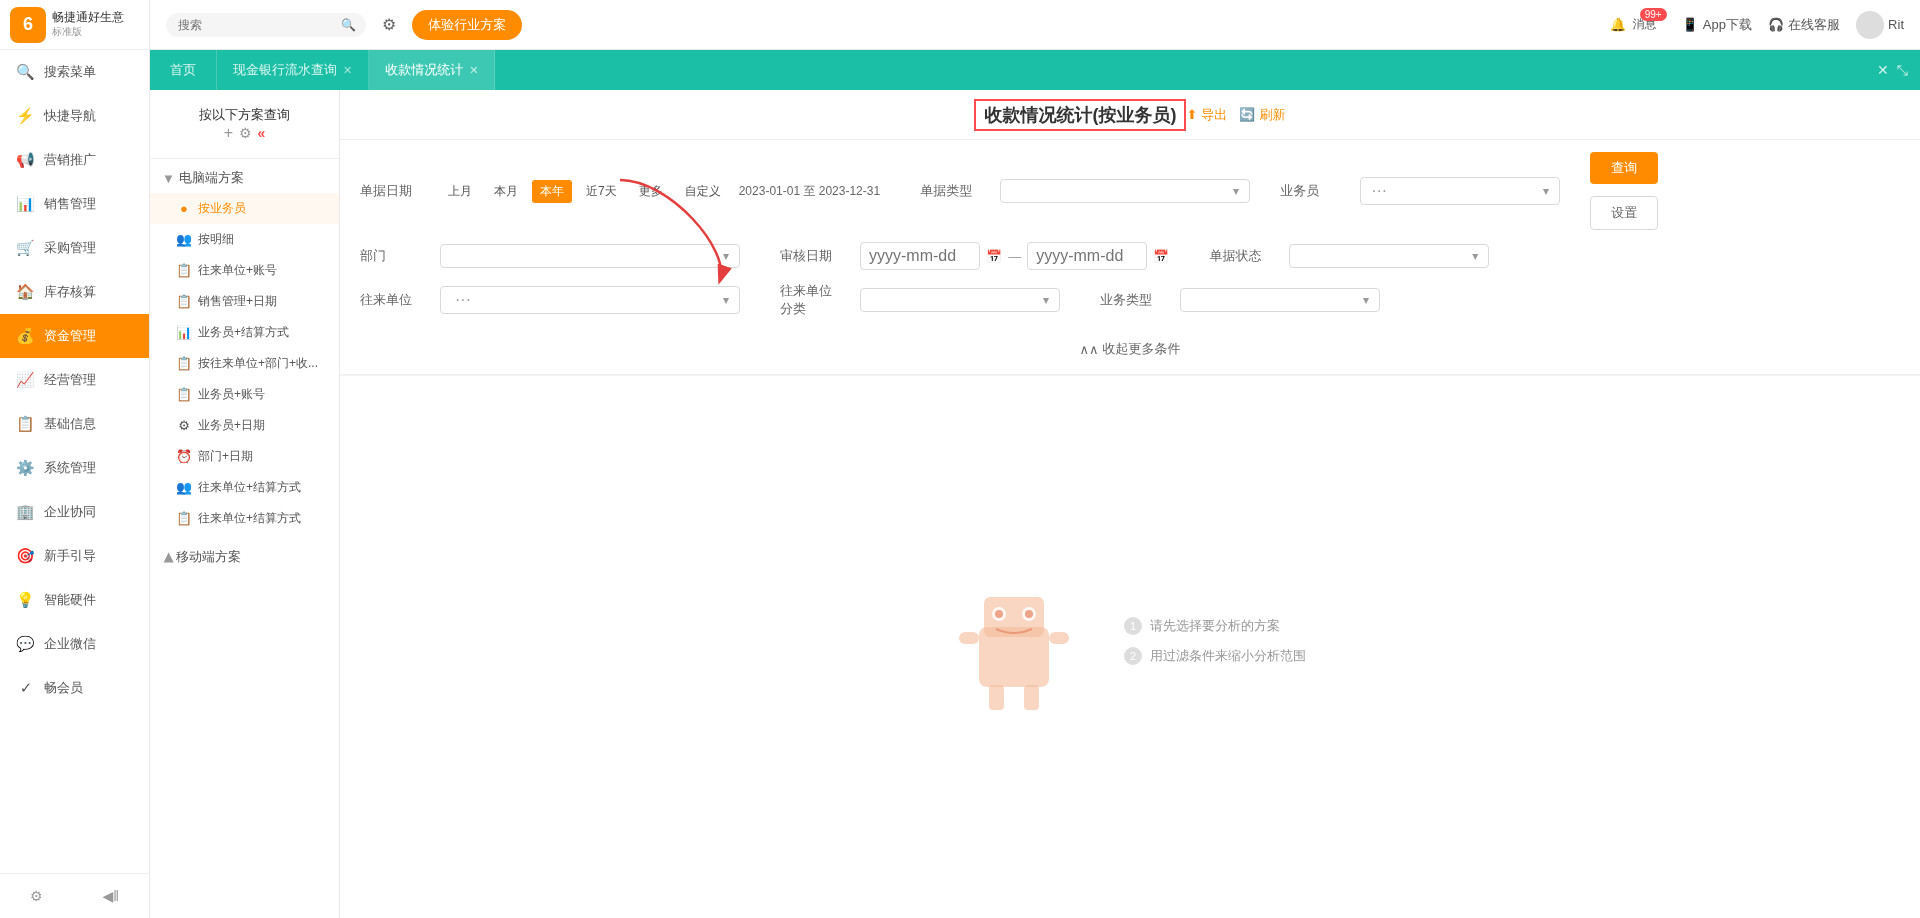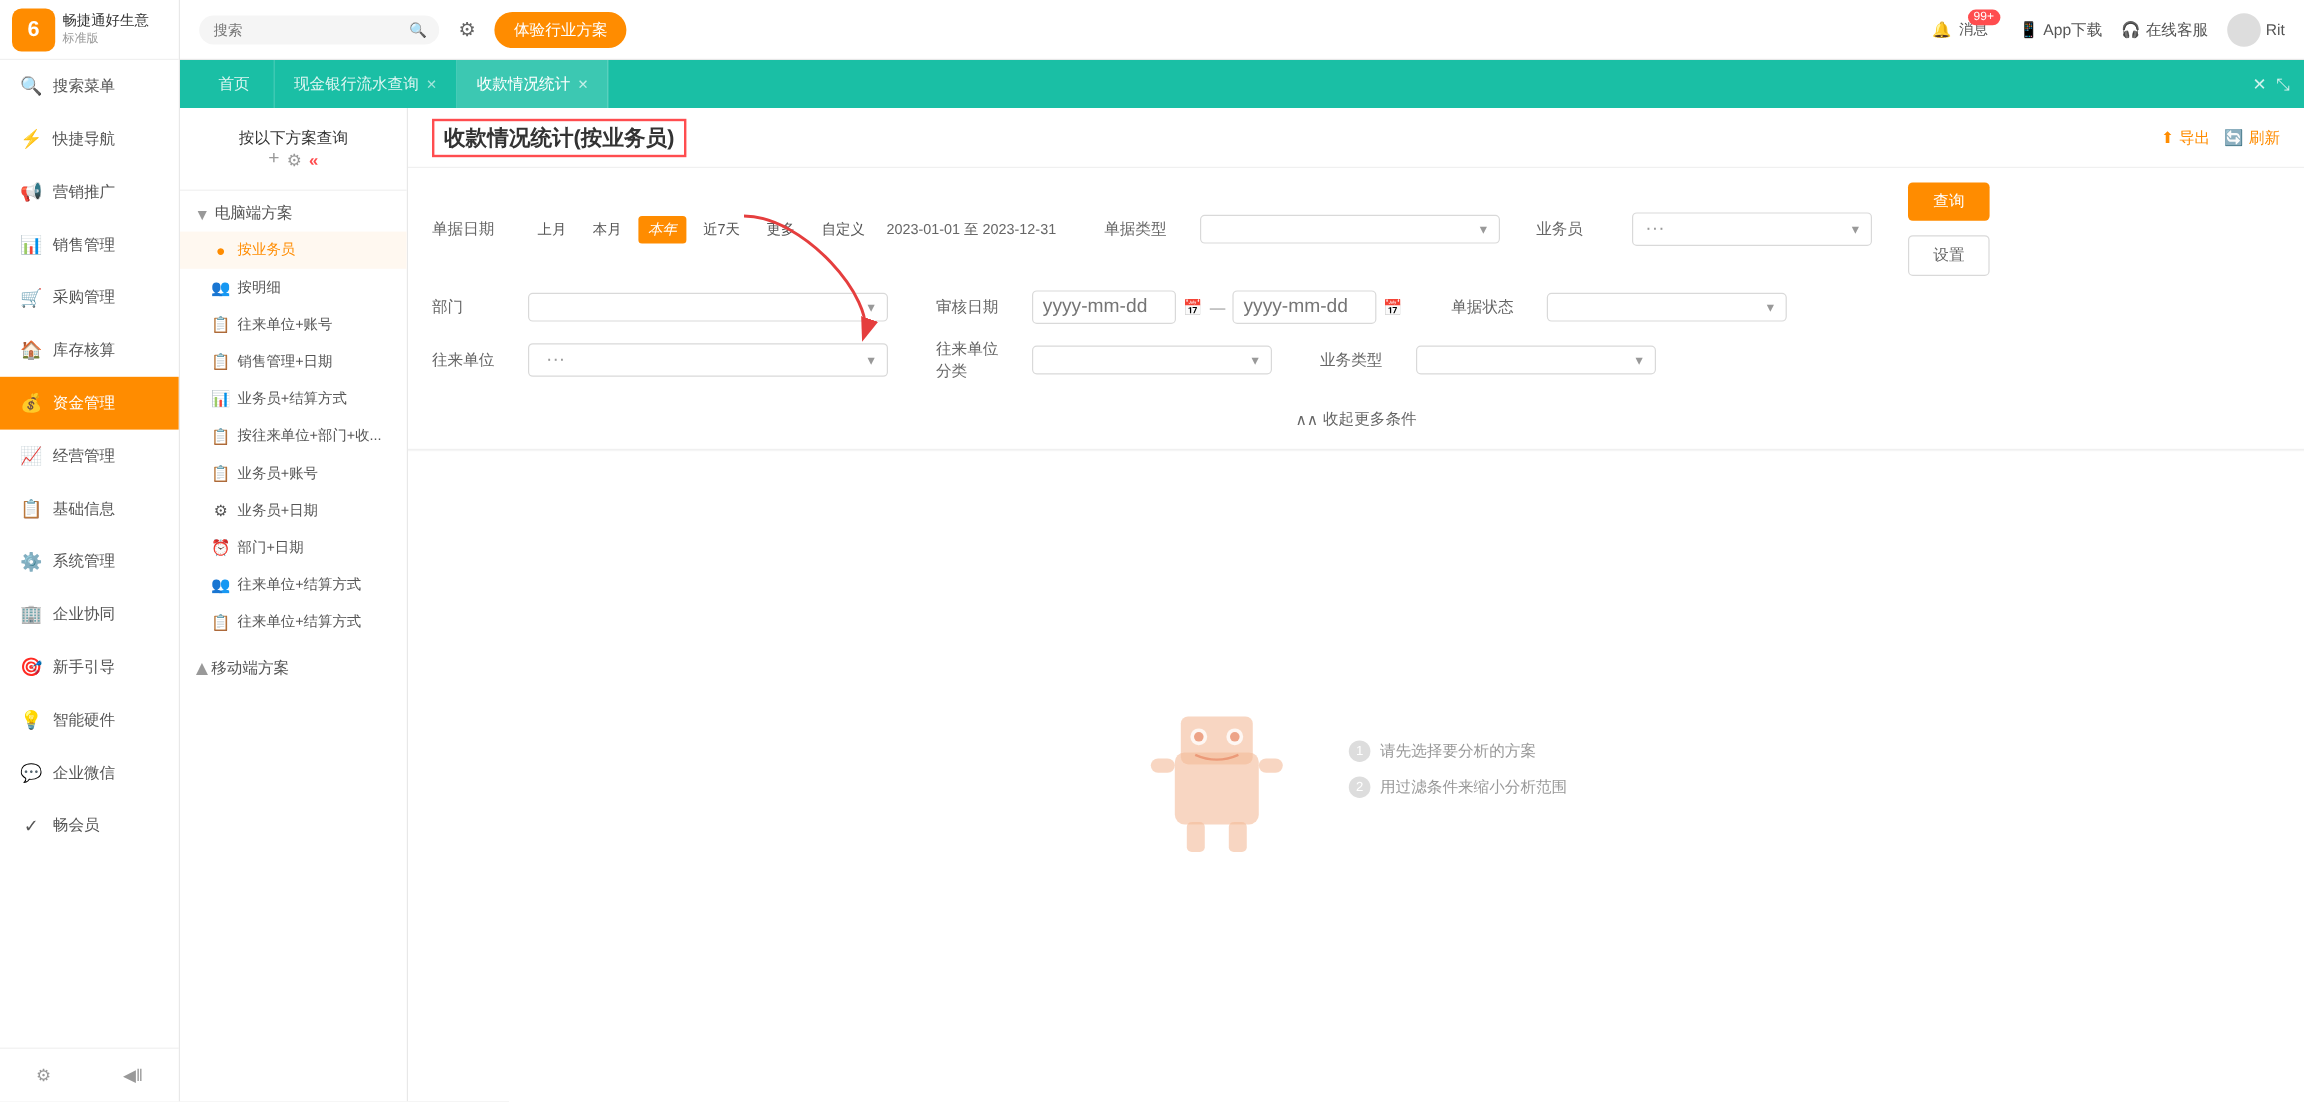--- a/index.html
+++ b/index.html
@@ -29,21 +29,21 @@
     .topbar-search-wrap .search-icon { position: absolute; right: 10px; top: 50%; transform: translateY(-50%); color: #999; font-size: 12px; }
     .topbar-settings { color: #666; cursor: pointer; font-size: 16px; margin-left: 8px; }
     .topbar-trial-btn { background: #ff8c00; color: white; border: none; border-radius: 15px; padding: 6px 16px; font-size: 13px; cursor: pointer; margin-left: 8px; }
     .topbar-right { display: flex; align-items: center; gap: 16px; color: #555; font-size: 13px; }
     .topbar-right .msg-icon { position: relative; cursor: pointer; }
     .badge { background: #ff4d4f; color: white; border-radius: 10px; font-size: 10px; padding: 1px 5px; position: absolute; top: -8px; right: -10px; }
     .topbar-right-item { display: flex; align-items: center; gap: 4px; cursor: pointer; color: #555; }
     .user-avatar { width: 28px; height: 28px; background: #ddd; border-radius: 50%; }
 
     
-    .tabs { height: 40px; background: #1abfa5; display: flex; align-items: center; padding: 0 12px; position: relative; }
+    .tabs { height: 40px; background: #1abfa5; display: flex; align-items: center; padding: 0 0; position: relative; }
     .tab { display: flex; align-items: center; padding: 0 16px; height: 40px; color: rgba(255,255,255,0.85); cursor: pointer; font-size: 13px; gap: 6px; border-right: 1px solid rgba(255,255,255,0.2); }
     .tab.home { padding: 0 20px; }
     .tab.active { background: rgba(255,255,255,0.15); color: white; }
     .tab .close-icon { font-size: 11px; opacity: 0.7; }
     .tab-close-btns { position: absolute; right: 0; top: 0; height: 40px; display: flex; align-items: center; gap: 8px; padding: 0 12px; }
     .tab-window-btn { color: rgba(255,255,255,0.8); cursor: pointer; font-size: 14px; }
 
     
     .content { flex: 1; display: flex; overflow: hidden; }
 
@@ -56,33 +56,33 @@
     .scheme-group-header { display: flex; align-items: center; padding: 6px 12px; color: #555; font-size: 13px; cursor: pointer; }
     .scheme-group-header .arrow { margin-right: 4px; color: #999; }
     .scheme-item { display: flex; align-items: center; padding: 7px 12px 7px 26px; color: #555; font-size: 12px; cursor: pointer; }
     .scheme-item.active { color: #ff8c00; background: #fff8f0; }
     .scheme-item .item-icon { width: 16px; height: 16px; margin-right: 6px; display: flex; align-items: center; justify-content: center; font-size: 13px; }
 
     
     .right-content { flex: 1; display: flex; flex-direction: column; overflow: hidden; }
 
     
-    .page-header { background: #fff; padding: 0 20px; height: 50px; display: flex; align-items: center; justify-content: space-between; border-bottom: 1px solid #f0f0f0; }
+    .page-header { background: #fff; padding: 0 20px; height: 50px; display: flex; align-items: center; justify-content: center; border-bottom: 1px solid #f0f0f0; }
     .page-title { font-size: 18px; font-weight: 600; color: #333; border: 2px solid #ff4d4f; padding: 2px 8px; }
     .page-actions { display: flex; align-items: center; gap: 12px; }
     .page-action-btn { display: flex; align-items: center; gap: 4px; color: #ff8c00; cursor: pointer; font-size: 13px; }
 
     
     .filter-area { background: #fff; padding: 12px 20px; border-bottom: 1px solid #f0f0f0; }
     .filter-row { display: flex; align-items: center; gap: 20px; margin-bottom: 12px; }
     .filter-row:last-child { margin-bottom: 0; }
     .filter-label { color: #666; font-size: 13px; width: 60px; flex-shrink: 0; }
     .filter-date-group { display: flex; align-items: center; gap: 6px; }
     .date-preset-btn { padding: 3px 8px; font-size: 12px; color: #555; cursor: pointer; border-radius: 3px; }
-    .date-preset-btn.active { background: #ff8c00; color: white; border-radius: 3px; font-style: italic; }
+    .date-preset-btn.active { background: #ff8c00; color: white; border-radius: 3px; }
     .date-range-text { font-size: 12px; color: #666; margin-left: 4px; }
     .filter-select { display: flex; align-items: center; border: 1px solid #d9d9d9; border-radius: 4px; padding: 4px 10px; min-width: 200px; color: #666; font-size: 12px; cursor: pointer; background: white; }
     .filter-select .select-arrow { margin-left: auto; color: #999; }
     .filter-input-group { display: flex; align-items: center; gap: 6px; }
     .filter-date-input { border: 1px solid #d9d9d9; border-radius: 4px; padding: 4px 8px; width: 120px; font-size: 16px; color: #bbb; }
     .filter-dash { color: #999; }
     .filter-cal-icon { color: #999; cursor: pointer; }
     .filter-more-icon { color: #999; cursor: pointer; font-size: 16px; margin-left: 4px; }
     .filter-collapse { display: flex; justify-content: center; padding: 10px 0 4px; }
     .collapse-btn { display: flex; align-items: center; gap: 4px; color: #666; font-size: 13px; cursor: pointer; }

